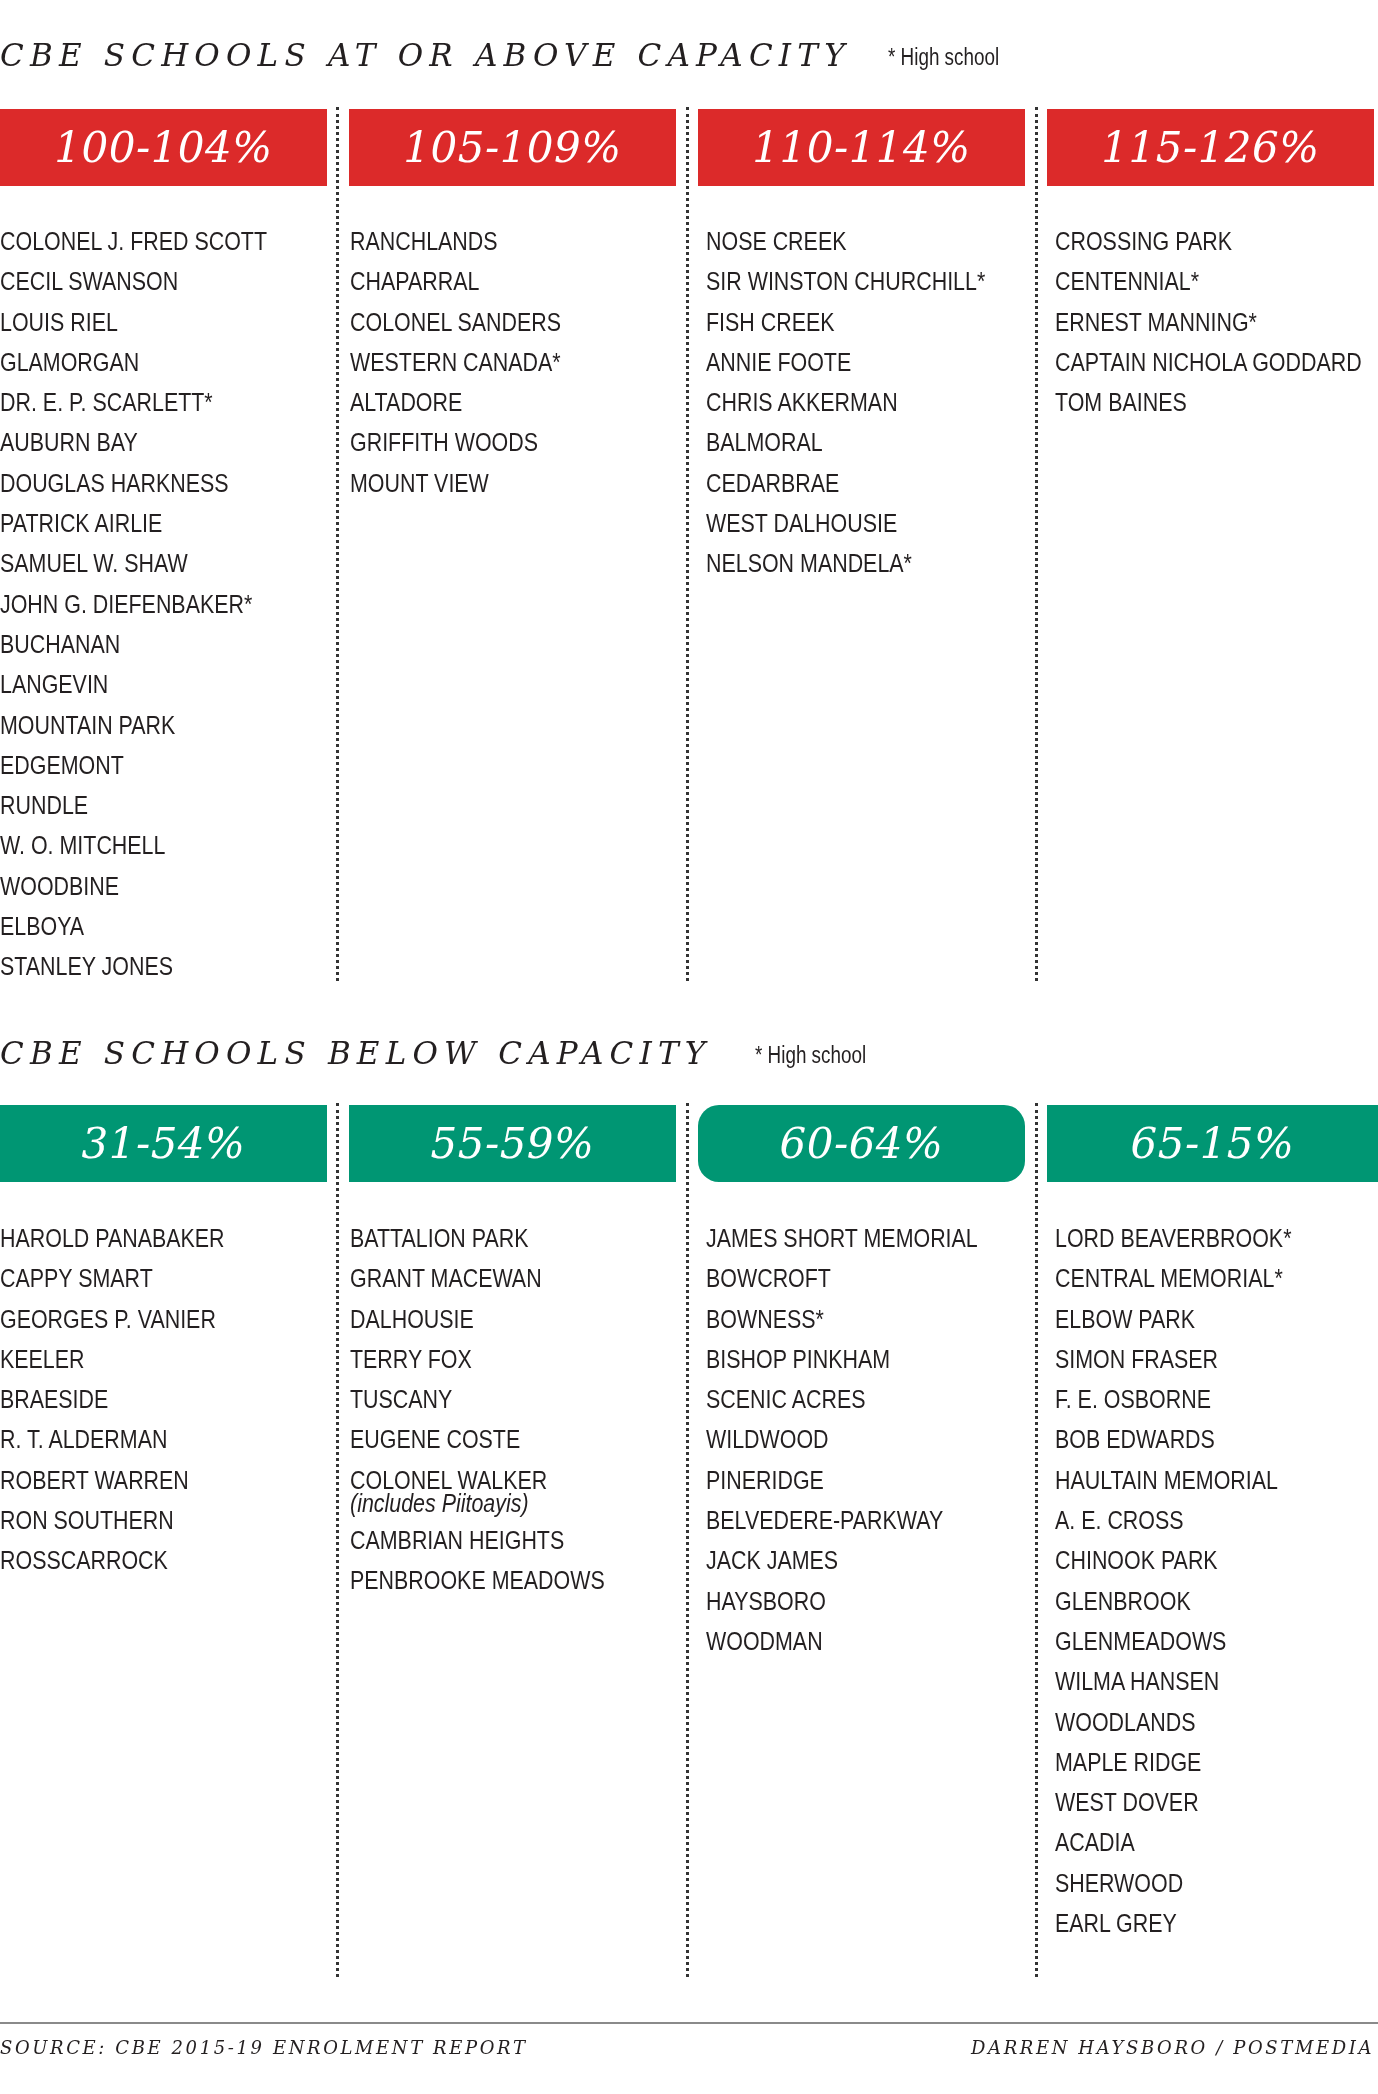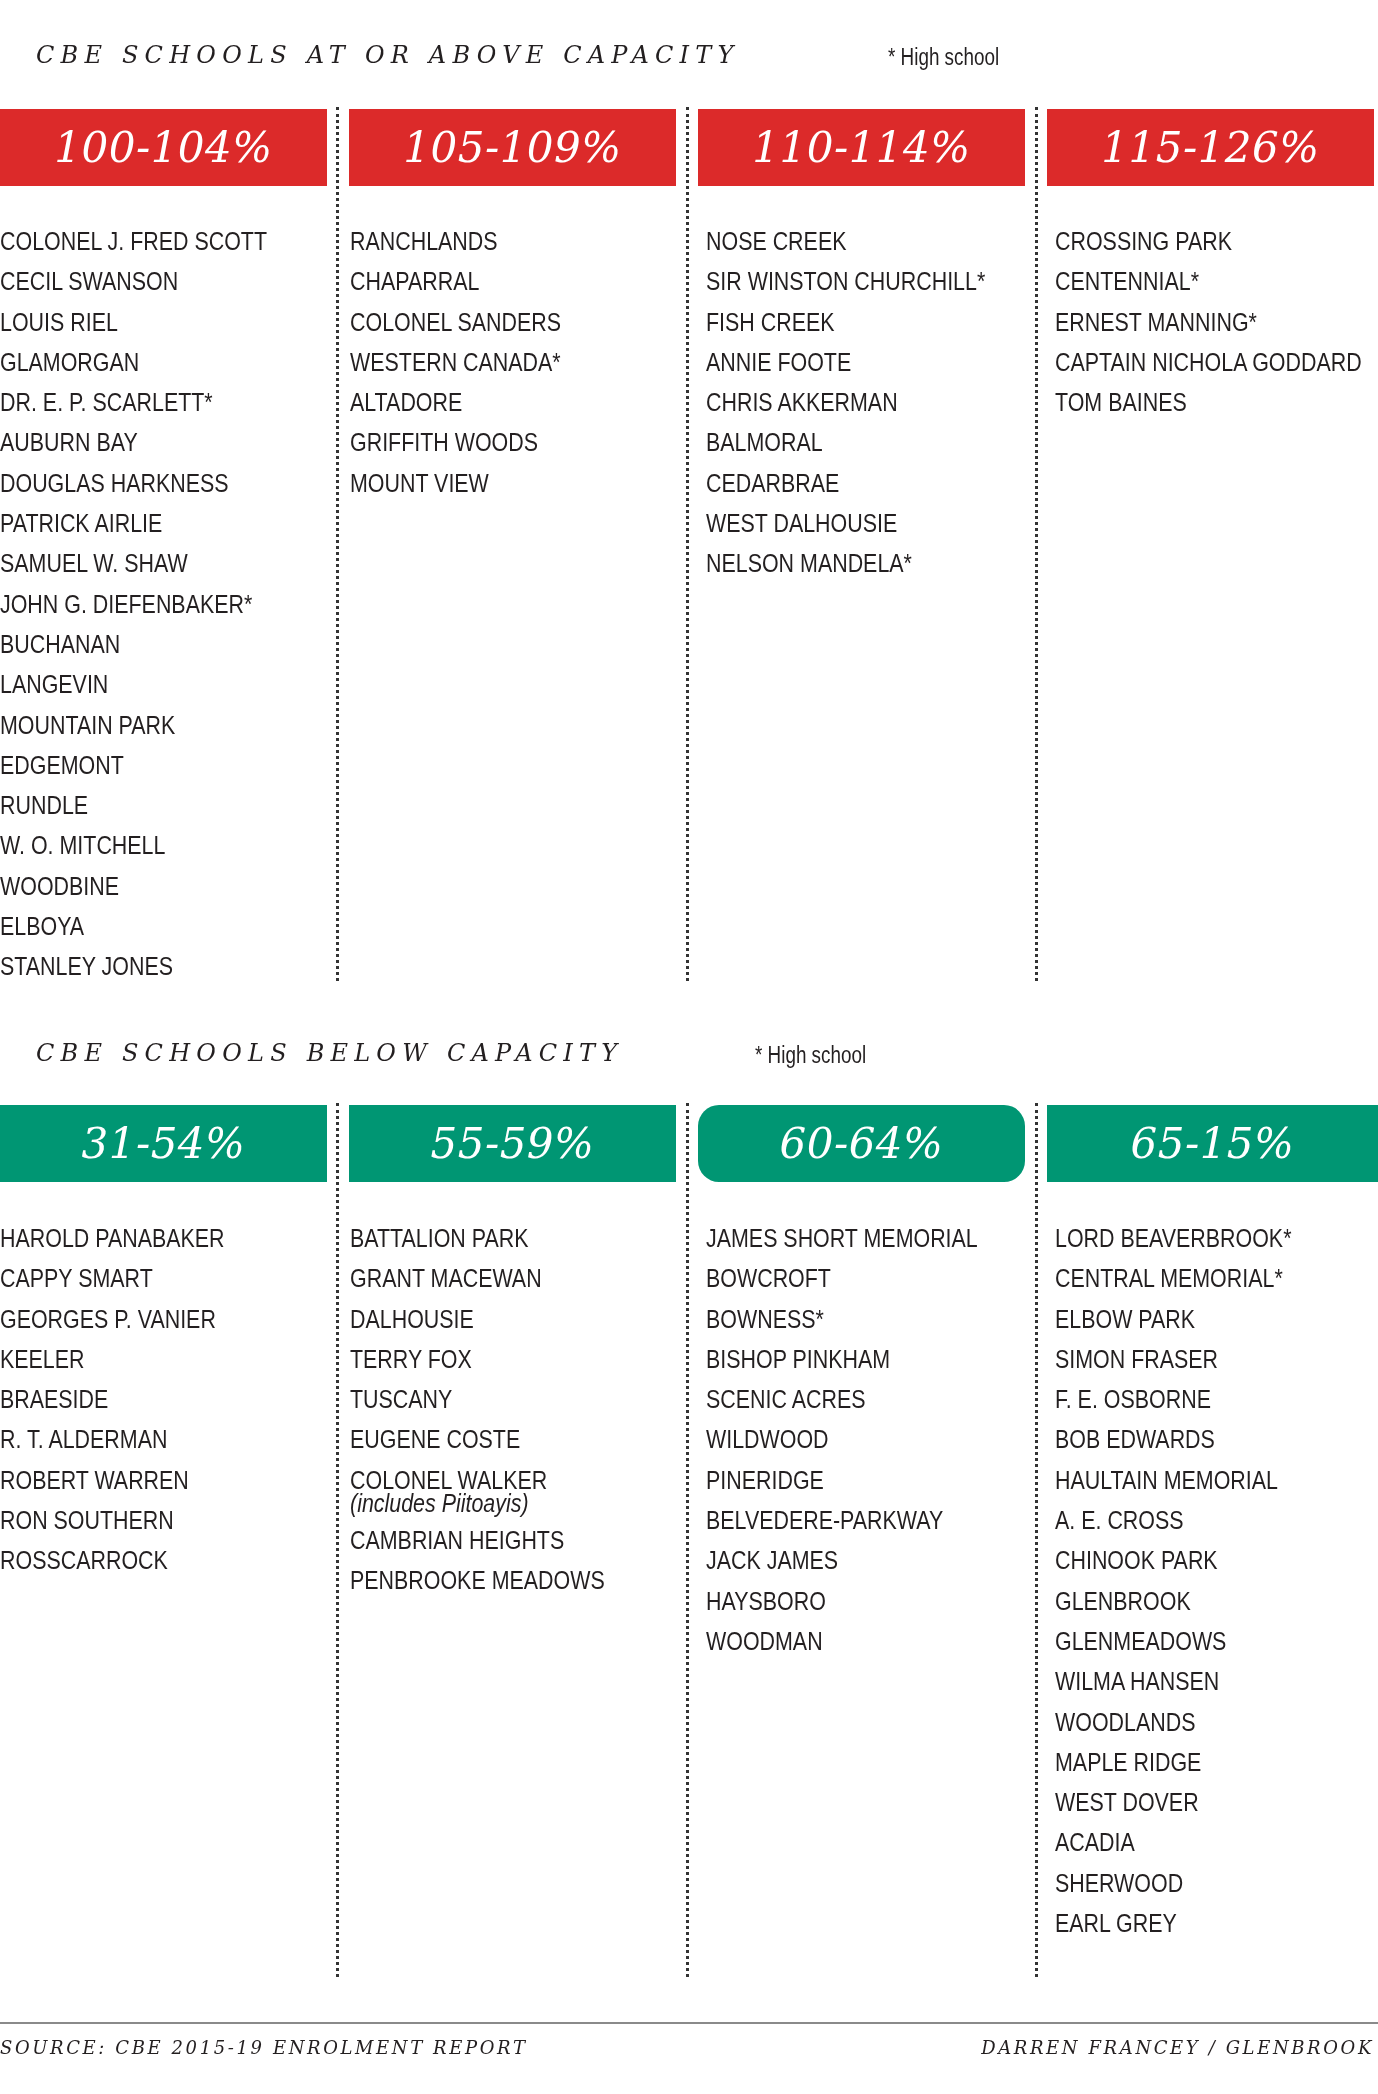--- a/index.html
+++ b/index.html
@@ -1,23 +1,22 @@
 <!DOCTYPE html>
 <html style="--red: #dc2a2a; --green: #009673;"><head>
 <meta charset="utf-8">
 <style>
   html, body { margin:0; padding:0; background:#ffffff; }
   body { width:1378px; height:2094px; position:relative; overflow:hidden; color:#231f20; }
   .heading {
     position:absolute; left:0; margin:0;
     font-family:"DejaVu Serif","Liberation Serif",serif;
     font-style:italic; font-weight:normal;
-    font-size:24px; letter-spacing:6.2px; line-height:34px; white-space:nowrap;
+    font-size:31px; letter-spacing:6.2px; line-height:34px; white-space:nowrap;
     color:#231f20;
-    padding-left:36px;
   }
   .note {
     position:absolute; font-family:"Liberation Sans",sans-serif;
     font-size:23px; line-height:26px; white-space:nowrap;
     transform:scaleX(.82); transform-origin:left center; color:#231f20;
   }
   .bar {
     position:absolute; height:77px; display:flex; align-items:center; justify-content:center;
     font-family:"DejaVu Serif","Liberation Serif",serif; font-style:italic; font-weight:normal;
     font-size:42px; color:#ffffff; letter-spacing:0.5px;
@@ -179,13 +178,13 @@
   <li>WOODLANDS</li>
   <li>MAPLE RIDGE</li>
   <li>WEST DOVER</li>
   <li>ACADIA</li>
   <li>SHERWOOD</li>
   <li>EARL GREY</li>
 </ul>
 
 <div class="footer-rule"></div>
 <div class="footer" style="left:0;">SOURCE: CBE 2015-19 ENROLMENT REPORT</div>
-<div class="footer" style="right:4px;">DARREN FRANCEY / GLENBROOK</div>
+<div class="footer" style="right:4px;">DARREN HAYSBORO / POSTMEDIA</div>
 
 </body></html>

